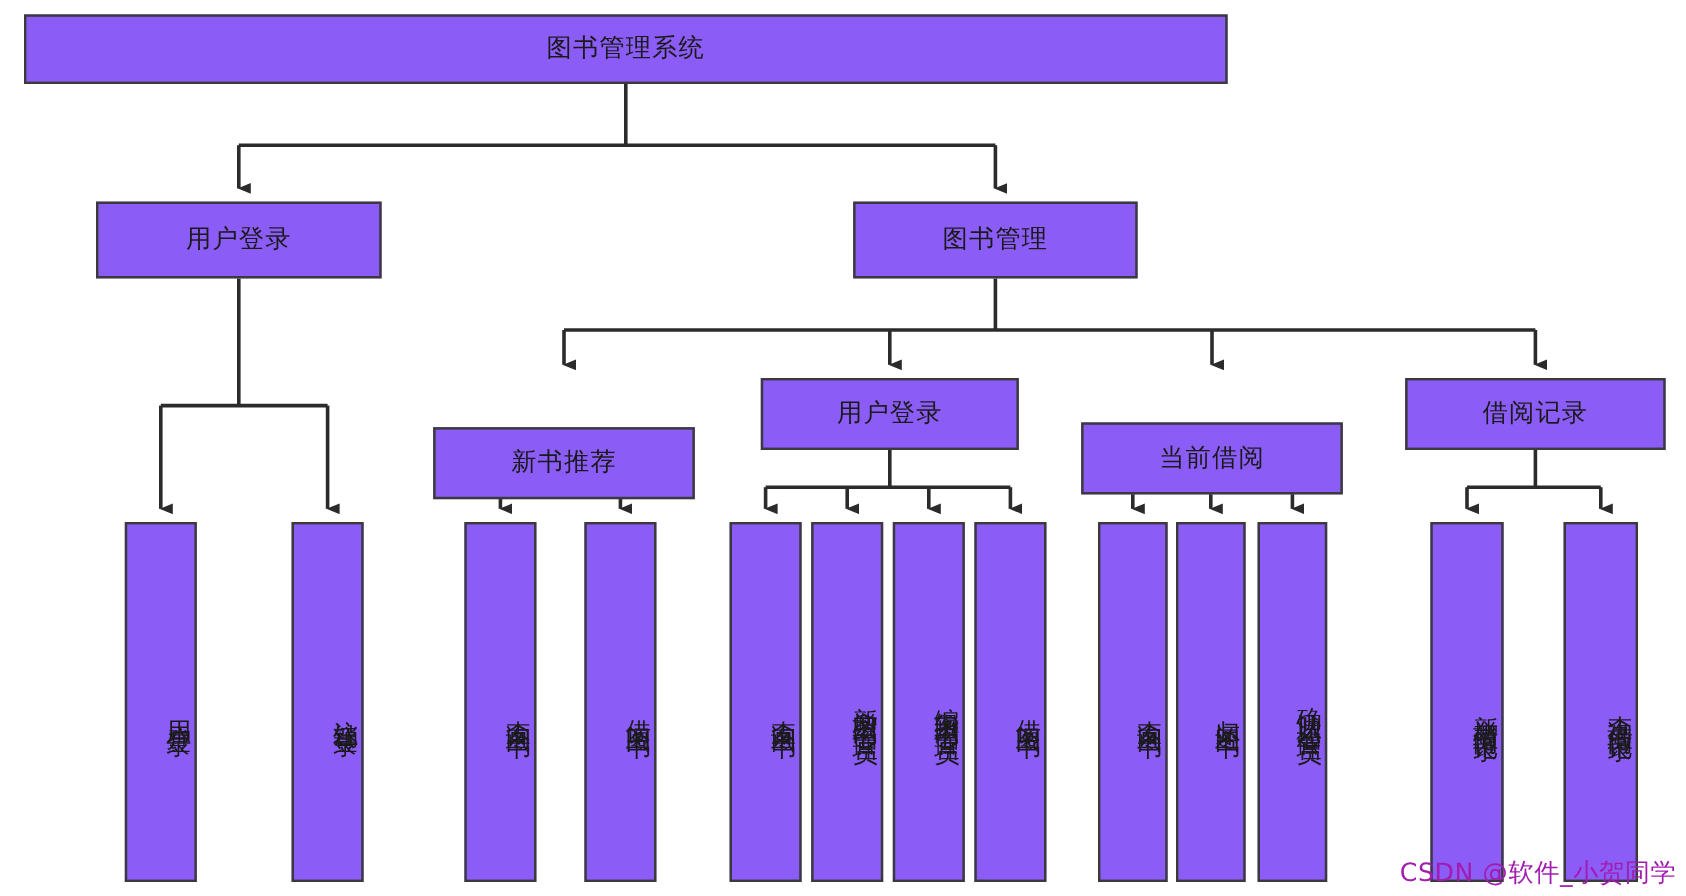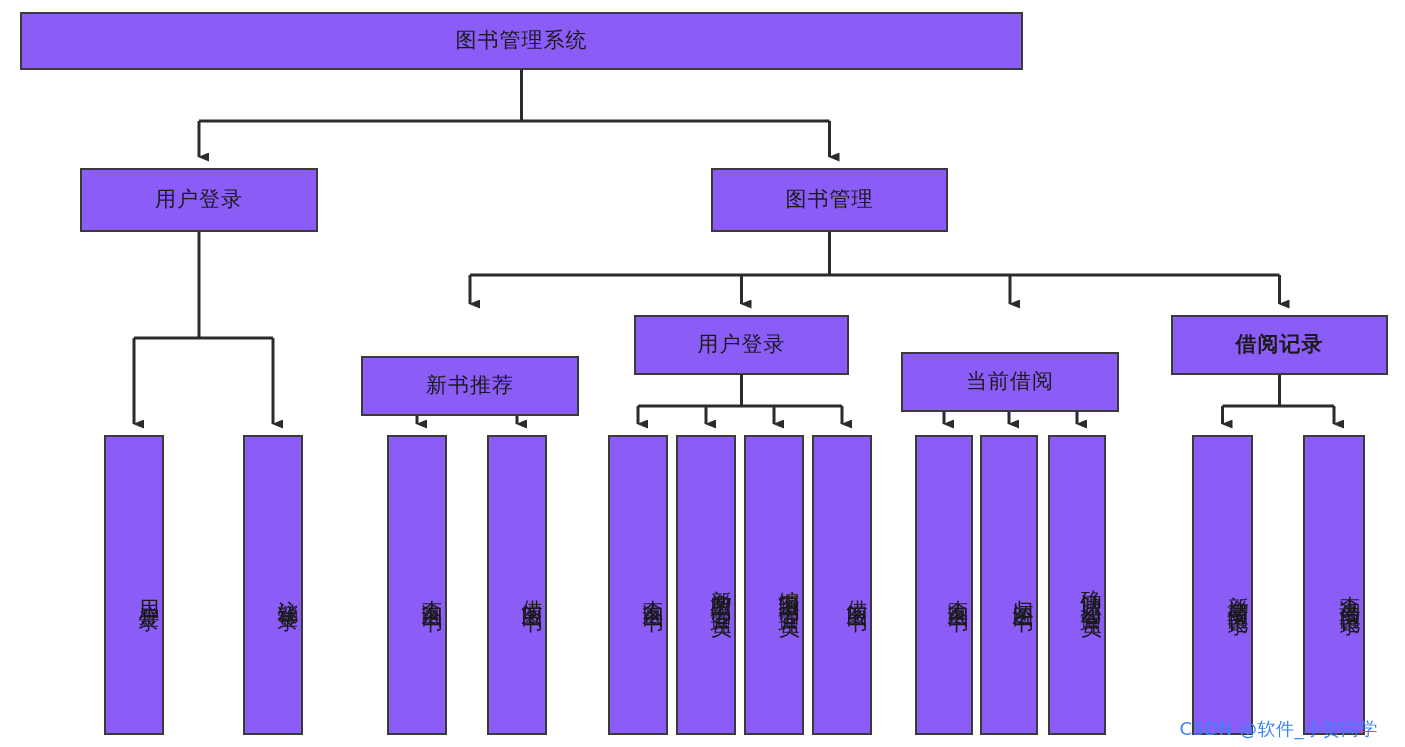--- a/index.html
+++ b/index.html
@@ -51,24 +51,24 @@
     justify-content: center;
   }
   .node.vert .vtext {
     writing-mode: vertical-rl;
     text-orientation: upright;
     display: block;
     white-space: nowrap;
   }
   .watermark {
     position: absolute;
-    right: 27px;
+    right: 8px;
     bottom: 6px;
-    font-size: 18px;
-    color: #3b82f6;
+    font-size: 21px;
+    color: #a21caf;
     letter-spacing: 0.5px;
     white-space: nowrap;
   }
 </style>
 </head>
 <body>
 
 <div id="canvas">
 
   <svg id="wires" viewBox="0 0 1405 747" xmlns="http://www.w3.org/2000/svg">
@@ -126,21 +126,21 @@
       </div>
       <div class="node horiz" style="left: 361px; top: 315px; width: 218px; height: 60px; margin-top: 41px;">
         <span class="htext">新书推荐</span>
       </div>
       <div class="node horiz" style="left: 634px; top: 315px; width: 215px; height: 60px;">
         <span class="htext">用户登录</span>
       </div>
       <div class="node horiz" style="left: 901px; top: 315px; width: 218px; height: 60px; margin-top: 37px;">
         <span class="htext">当前借阅</span>
       </div>
-      <div class="node horiz" style="left: 1171px; top: 315px; width: 217px; height: 60px; font-weight: bold;">
+      <div class="node horiz" style="left: 1171px; top: 315px; width: 217px; height: 60px;">
         <span class="htext">借阅记录</span>
       </div>
       <div class="node vert" style="left: 104px; top: 435px; width: 60px; height: 300px;">
         <span class="vtext">用户登录</span>
       </div>
       <div class="node vert" style="left: 243px; top: 435px; width: 60px; height: 300px;">
         <span class="vtext">注销登录</span>
       </div>
       <div class="node vert" style="left: 387px; top: 435px; width: 60px; height: 300px;">
         <span class="vtext">查询图书</span>

